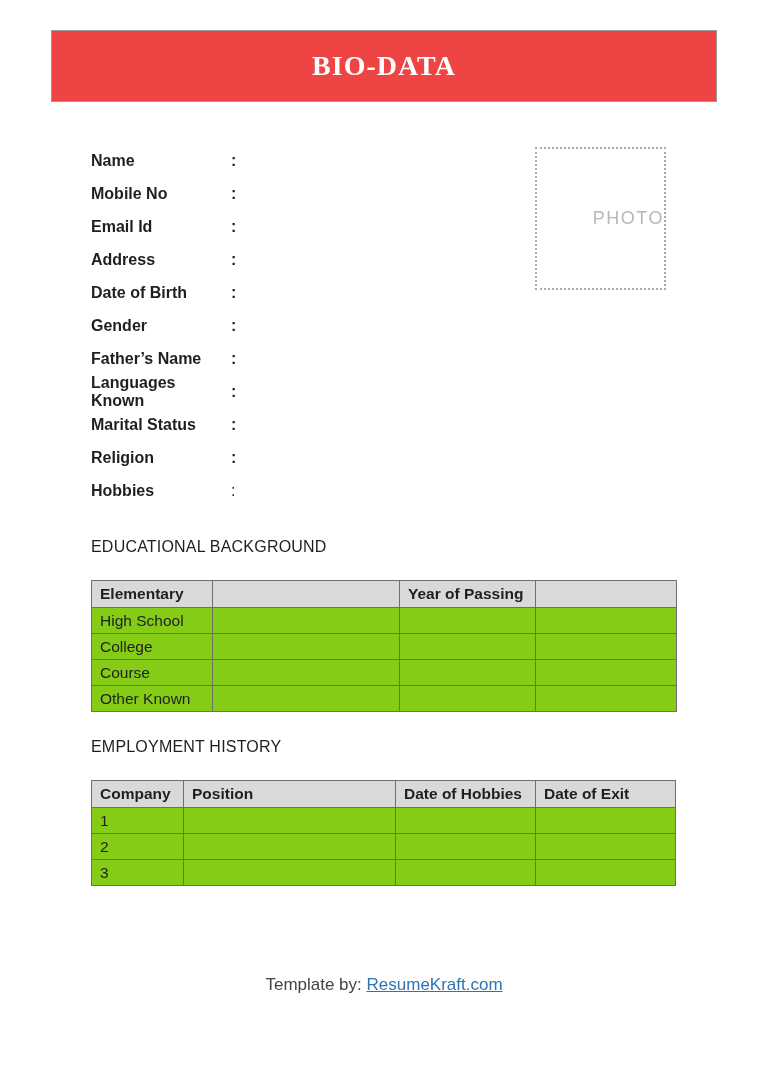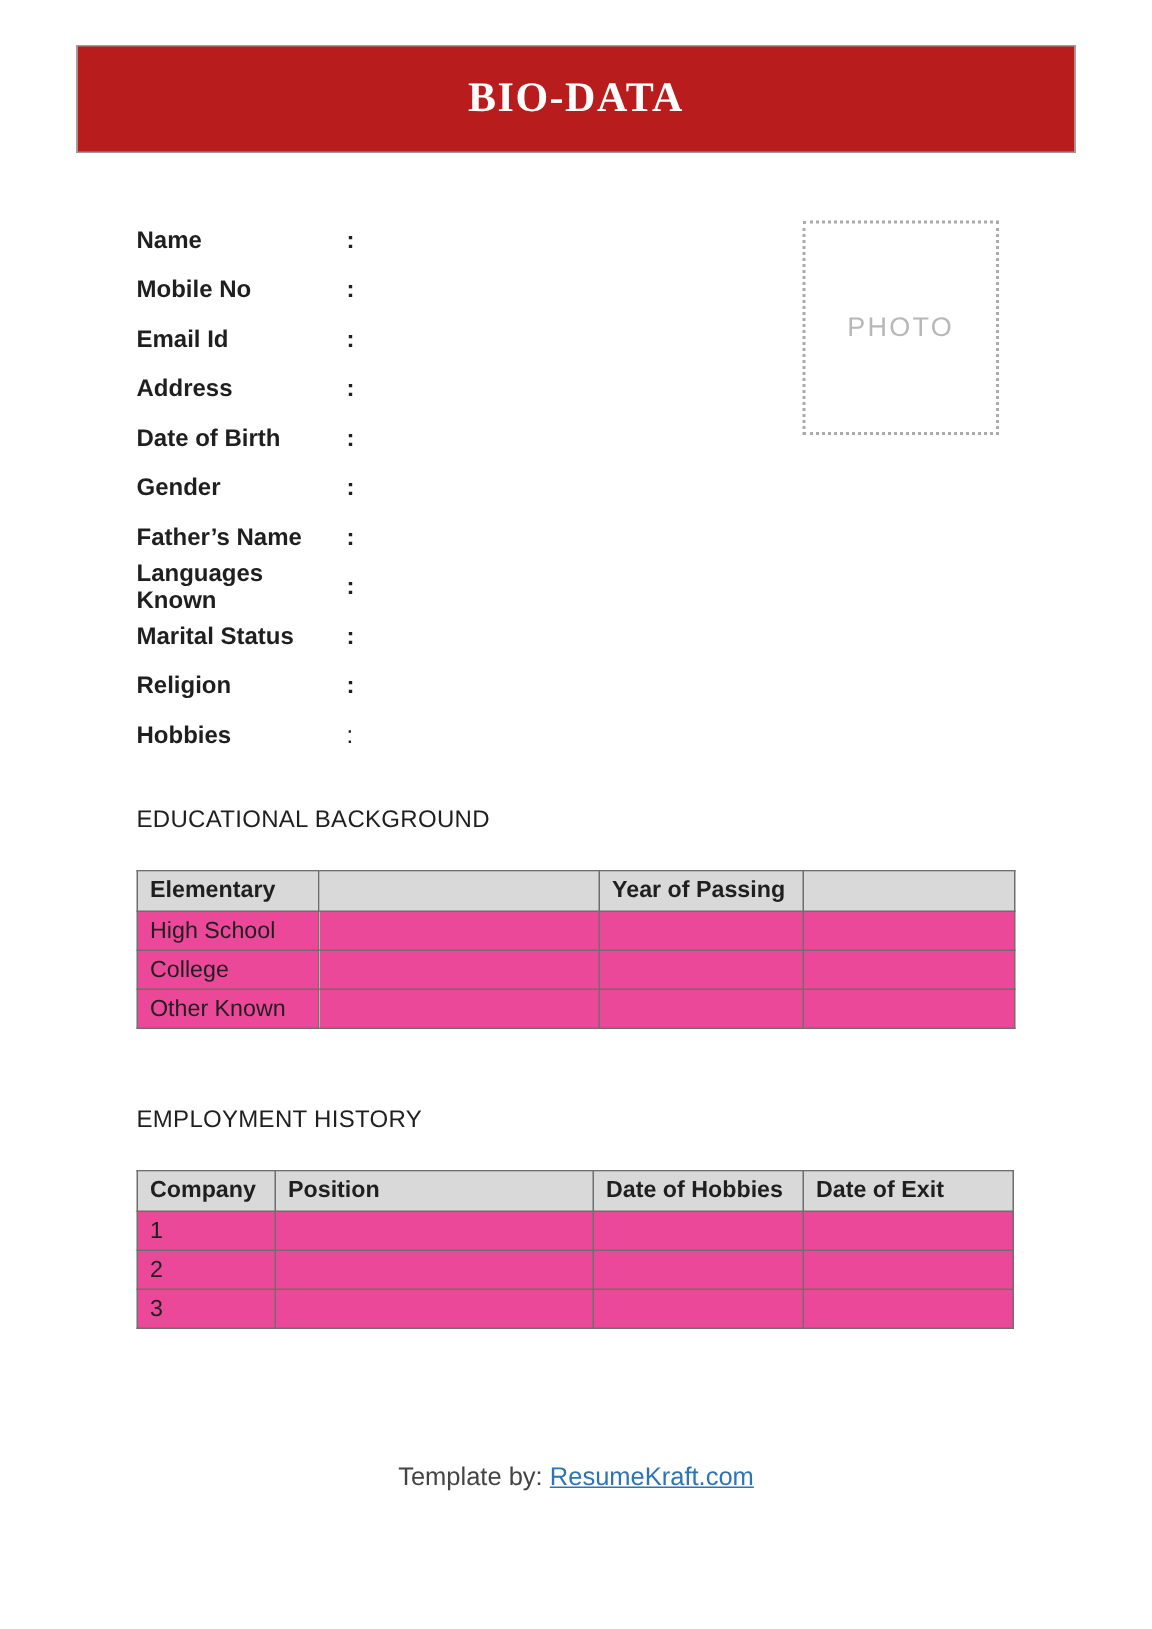--- a/index.html
+++ b/index.html
@@ -12,21 +12,21 @@
     font-family: "Liberation Sans", sans-serif;
     color: #1f1f1f;
     overflow: hidden;
   }
 
   
   .title-bar {
     position: absolute;
     left: 51px; top: 30px;
     width: 666px; height: 72px;
-    background: #b91c1c;
+    background: #ef4444;
     border: 1px solid #9a9a9a;
     display: flex; align-items: center; justify-content: center;
   }
   .title-text {
     font-family: "Liberation Serif", serif;
     font-weight: bold;
     font-size: 28px;
     letter-spacing: 1px;
     color: #ffffff;
   }
@@ -42,21 +42,21 @@
   }
   .field-label { width: 140px; }
   .field-row:last-child .field-colon { font-weight: normal; }
 
   
   .photo-box {
     position: absolute;
     left: 535px; top: 147px;
     width: 131px; height: 143px;
     border: 2px dotted #ababab;
-    display: flex; align-items: center; justify-content: center;
+    display: flex; align-items: center; justify-content: flex-end;
     background: #ffffff;
   }
   .photo-text {
     color: #b8b8b8;
     font-size: 18px;
     letter-spacing: 1.5px;
   }
 
   
   .section-heading {
@@ -85,21 +85,21 @@
     overflow: hidden;
     white-space: nowrap;
     vertical-align: middle;
   }
   thead th {
     background: #d9d9d9;
     text-align: left;
     font-weight: bold;
     height: 27px;
   }
-  tbody td { height: 26px; background: #ec4899; }
+  tbody td { height: 26px; background: #84cc16; }
 
   
   .signature {
     position: absolute;
     left: 516px; top: 925px;
     width: 160px;
     border-top: 1px solid #c0c0c0;
     padding-top: 3px;
     font-size: 17px;
     white-space: nowrap;
@@ -204,20 +204,26 @@
         <td></td>
         <td></td>
       </tr>
       <tr>
         <td>College</td>
         <td></td>
         <td></td>
         <td></td>
       </tr>
       <tr>
+        <td>Course</td>
+        <td></td>
+        <td></td>
+        <td></td>
+      </tr>
+      <tr>
         <td>Other Known</td>
         <td></td>
         <td></td>
         <td></td>
       </tr>
     </tbody>
   </table>
 
   <div class="section-heading emp-heading">EMPLOYMENT HISTORY</div>
 

